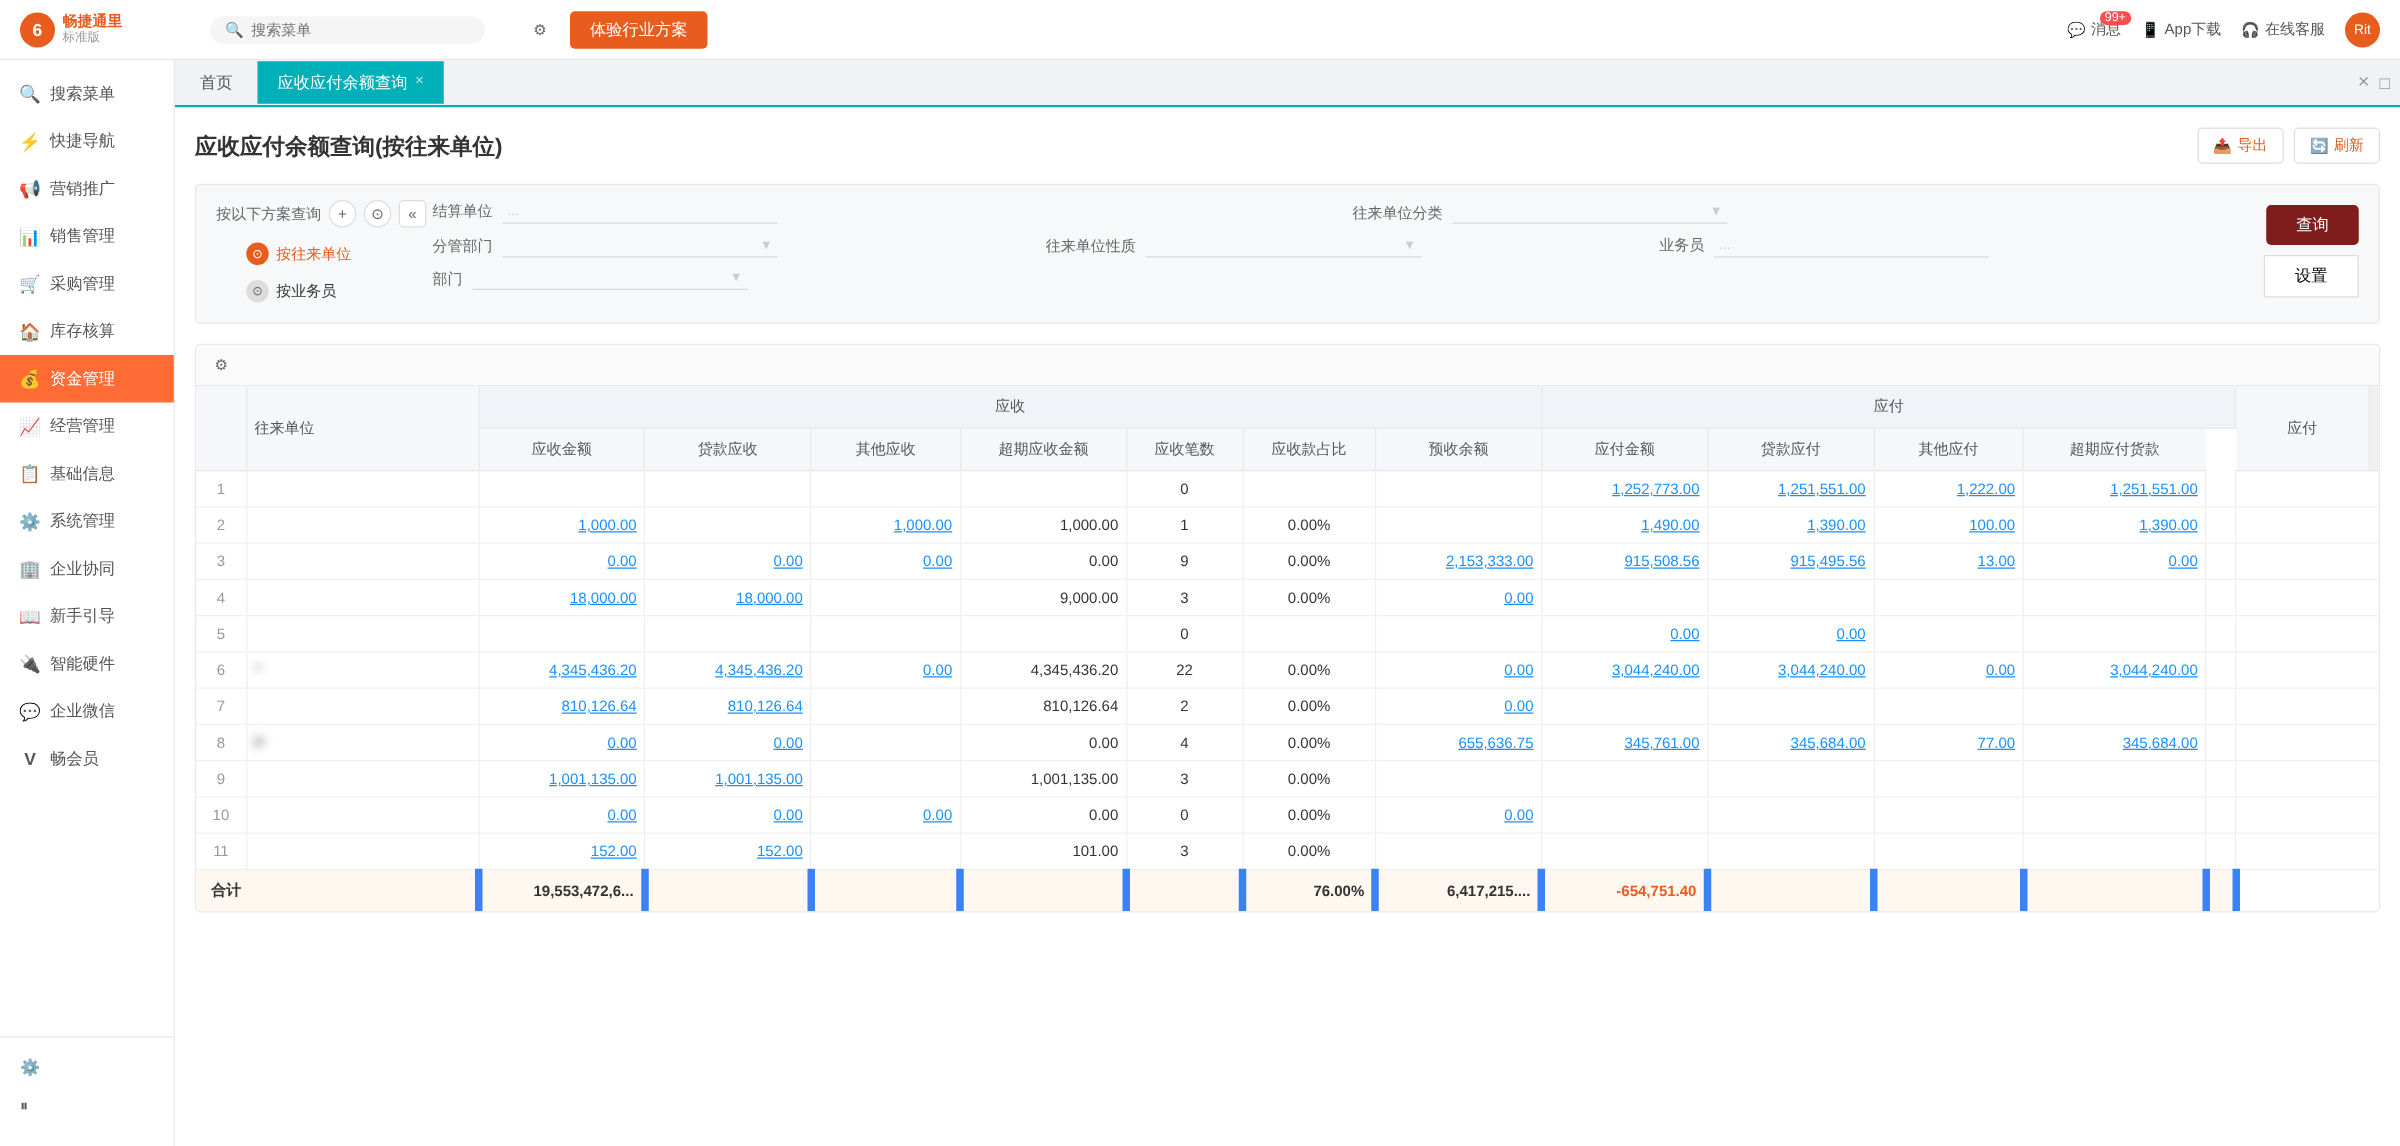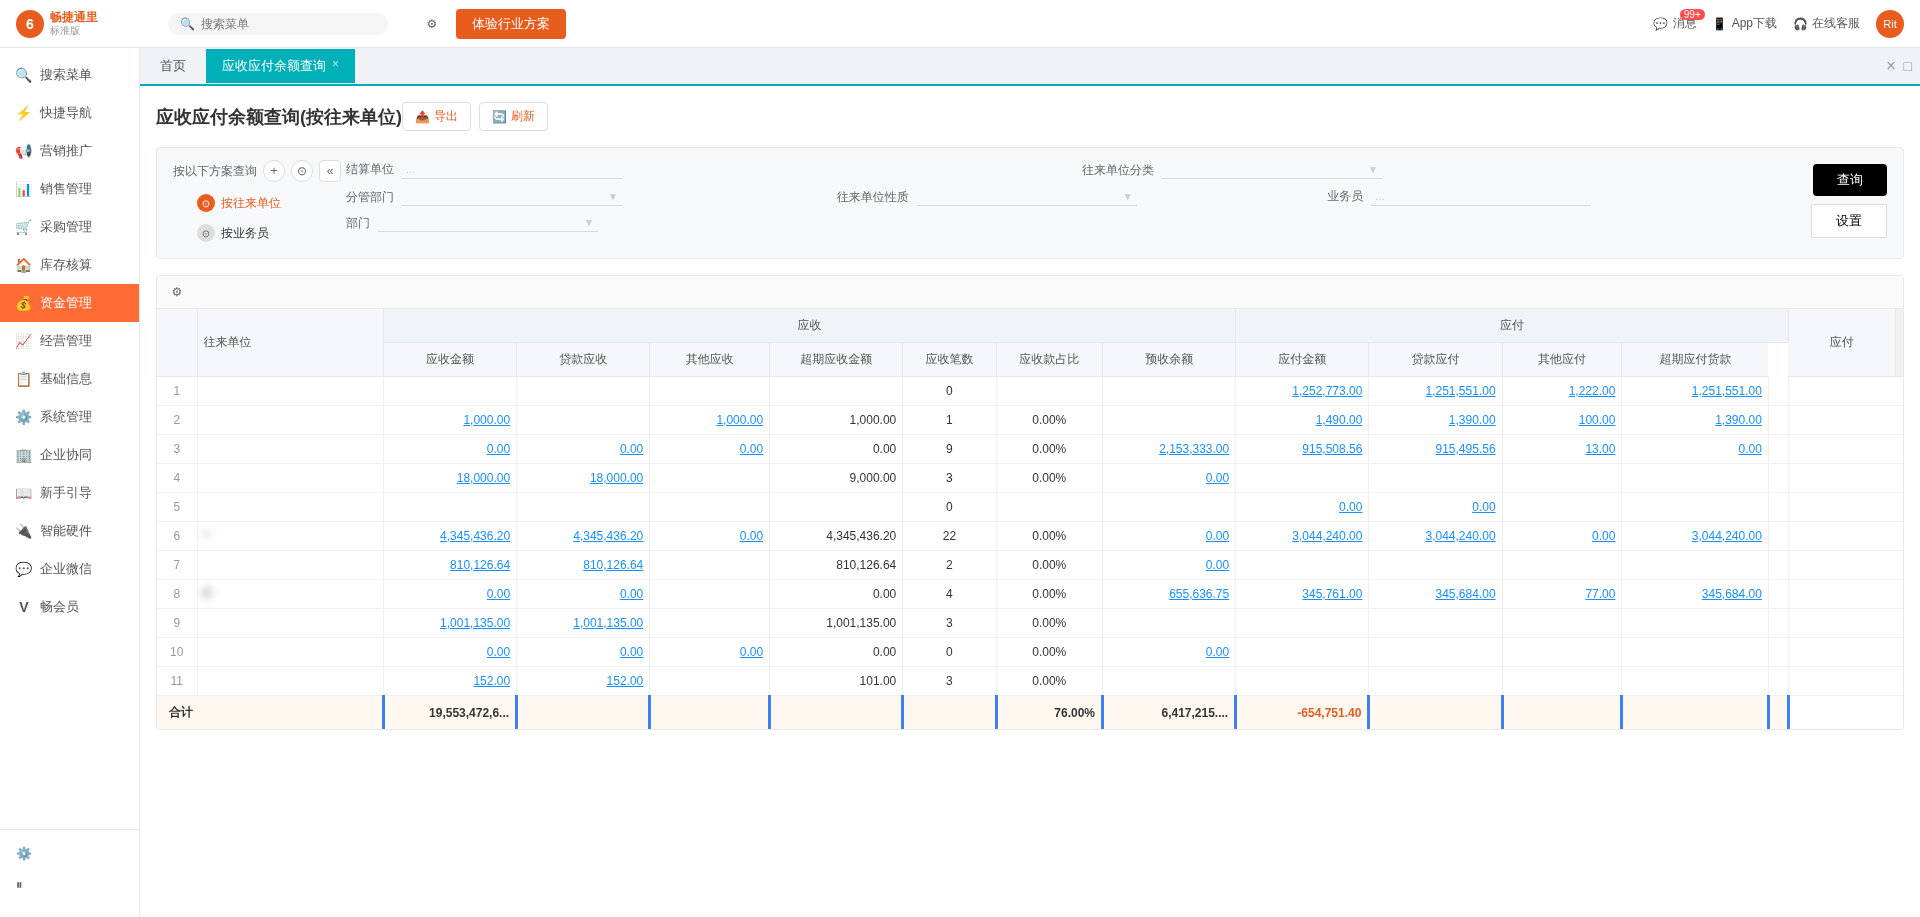--- a/index.html
+++ b/index.html
@@ -35,21 +35,21 @@
     .tab { padding: 8px 16px; cursor: pointer; font-size: 13px; color: #555; display: flex; align-items: flex-start; gap: 6px; }
     .tab.active { background: #00b0b9; color: white; }
     .tab-close { font-size: 12px; cursor: pointer; opacity: 0.7; }
     .tab-home { padding: 8px 20px; font-size: 13px; color: #555; cursor: pointer; }
     .tab-right { margin-left: auto; display: flex; align-items: center; gap: 8px; padding-right: 8px; color: #999; cursor: pointer; }
 
     
     .page-content { flex: 1; overflow: auto; background: #f7f8fa; }
     .page-inner { background: white; margin: 0; padding: 16px; min-height: 100%; }
     
-    .page-header { display: flex; align-items: center; justify-content: flex-start; margin-bottom: 16px; }
+    .page-header { display: flex; align-items: center; justify-content: space-between; margin-bottom: 16px; }
     .page-title { font-size: 18px; font-weight: bold; color: #333; }
     .header-actions { display: flex; gap: 8px; }
     .btn-export { display: flex; align-items: center; gap: 4px; padding: 5px 12px; border: 1px solid #ddd; border-radius: 4px; background: white; cursor: pointer; color: #e85c1e; font-size: 12px; }
     .btn-refresh { display: flex; align-items: center; gap: 4px; padding: 5px 12px; border: 1px solid #ddd; border-radius: 4px; background: white; cursor: pointer; color: #e85c1e; font-size: 12px; }
 
     
     .search-area { background: #f7f8fa; border: 1px solid #e8e8e8; border-radius: 4px; padding: 12px 16px; margin-bottom: 16px; }
     .select-arrow { color: #ccc; font-size: 10px; }
     .btn-add { width: 22px; height: 22px; border: 1px solid #ddd; border-radius: 50%; display: flex; align-items: center; justify-content: center; cursor: pointer; color: #666; background: white; }
     .btn-settings-small { width: 22px; height: 22px; border: 1px solid #ddd; border-radius: 50%; display: flex; align-items: center; justify-content: center; cursor: pointer; color: #666; background: white; }
@@ -60,38 +60,38 @@
     .scheme-option.active { color: #e85c1e; }
     .scheme-icon { width: 18px; height: 18px; background: #e85c1e; border-radius: 50%; display: flex; align-items: center; justify-content: center; color: white; font-size: 10px; }
     .scheme-icon-gray { width: 18px; height: 18px; background: #ddd; border-radius: 50%; display: flex; align-items: center; justify-content: center; color: #666; font-size: 10px; }
     .search-fields-row { display: flex; align-items: flex-end; gap: 12px; }
     .field-group { display: flex; align-items: center; gap: 8px; flex: 1; }
     .field-label { font-size: 12px; color: #666; white-space: nowrap; }
     .field-input { display: flex; align-items: center; border-bottom: 1px solid #d9d9d9; padding: 3px 4px; flex: 1; min-width: 120px; max-width: 200px; cursor: pointer; position: relative; }
     
     .collapse-more { display: flex; align-items: center; justify-content: center; color: #e85c1e; font-size: 12px; cursor: pointer; padding: 4px; }
     
-    .btn-query { background: #000000; color: white; border: none; border-radius: 4px; padding: 7px 24px; font-size: 13px; cursor: pointer; }
+    .btn-query { background: #7f1d1d; color: white; border: none; border-radius: 4px; padding: 7px 24px; font-size: 13px; cursor: pointer; }
     .btn-set { background: white; color: #000000; border: 1px solid #ddd; border-radius: 1px; padding: 7px 24px; font-size: 13px; cursor: pointer; margin-top: 4px; }
 
     
     .table-wrap { border: 1px solid #e8e8e8; border-radius: 4px; overflow: hidden; }
     .table-settings-icon { width: 20px; height: 20px; display: flex; align-items: center; justify-content: center; cursor: pointer; color: #666; }
     
     table { width: 100%; border-collapse: collapse; font-size: 12px; }
     thead th { background: #f5f7fa; border-bottom: 1px solid #e8e8e8; border-right: 1px solid #e8e8e8; padding: 8px 6px; text-align: center; font-weight: normal; color: #555; white-space: nowrap; }
     thead th:last-child { border-right: none; }
     .th-group { background: #f0f4f8; }
     tbody tr { border-bottom: 1px solid #f0f0f0; }
     tbody td { padding: 7px 6px; border-right: 1px solid #f0f0f0; text-align: right; white-space: nowrap; color: #333; }
     tbody td:first-child { text-align: center; color: #999; }
     tbody td:nth-child(2) { text-align: left; color: #333; }
     .td-link { color: #1890ff; text-decoration: underline; cursor: pointer; }
     .td-blur { filter: blur(4px); }
-    tfoot td { background: #fff8f0; font-weight: bold; padding: 8px 6px; border-right: 3px solid #3b82f6; text-align: right; }
+    tfoot td { background: #fff8f0; font-weight: bold; padding: 8px 6px; border-right: 6px solid #3b82f6; text-align: right; }
     tfoot td:first-child { text-align: left; }
     tfoot td.negative { color: #e85c1e; }
   </style>
 </head>
 <body>
 
 <div class="top-bar">
   <div class="logo-area">
     <div class="logo-icon">6</div>
     <div style="display:flex;flex-direction:column;line-height:1.2">

